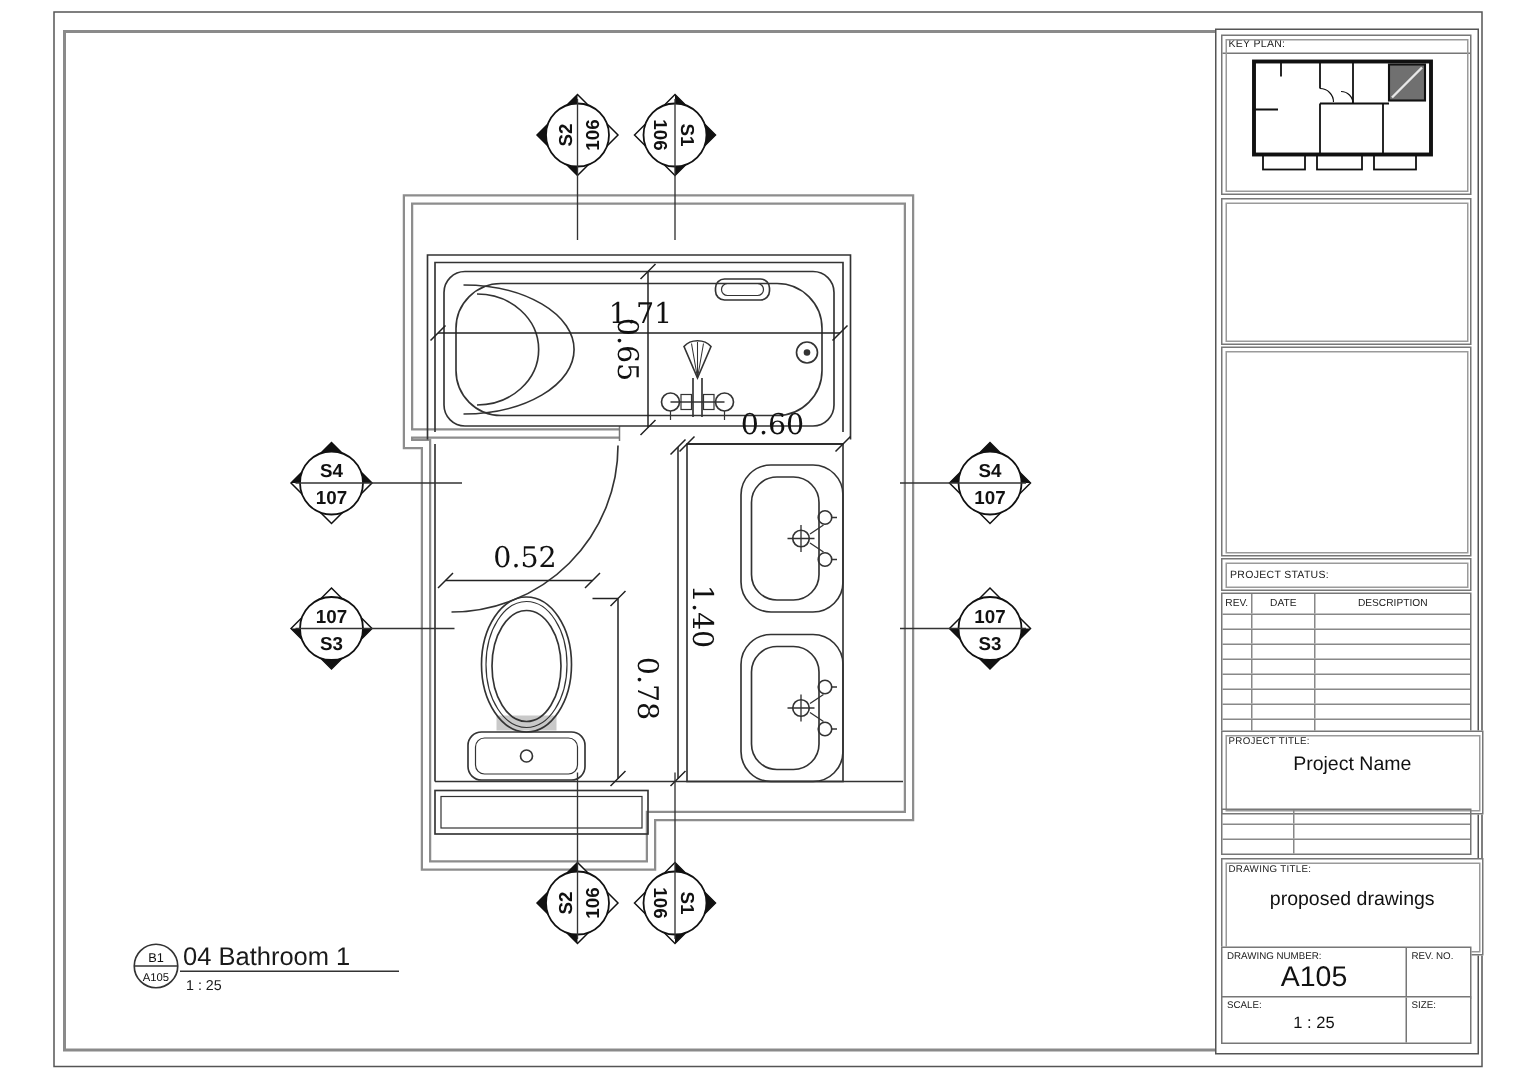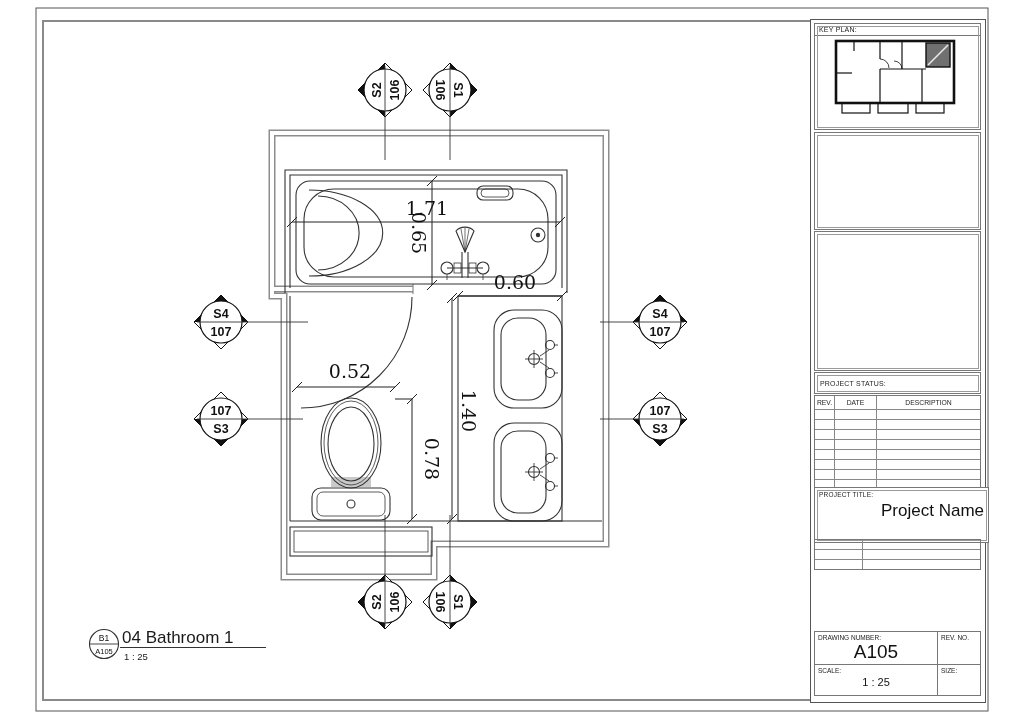--- a/index.html
+++ b/index.html
@@ -9,21 +9,21 @@
   }
   svg.planlayer { position:absolute; left:0; top:0; }
 
   
   .tb-col { position:absolute; left:810px; top:19px; width:174px; height:682px;
             border:1px solid #555; background:#fff; }
   .tb-box { position:absolute; left:3px; width:165px; border:1px solid #777; background:#fff; }
   .tb-box.dbl::after { content:""; position:absolute; inset:1.5px; border:1px solid #9a9a9a; pointer-events:none; }
   .tb-label { font-size:7px; color:#222; letter-spacing:.2px; }
   .tb-pad { padding:3px 4px; }
-  .tb-value-lg { font-size:17px; color:#111; text-align:right; }
+  .tb-value-lg { font-size:13px; color:#111; text-align:center; }
   .kp-head { border-bottom:1px solid #777; padding:2px 4px; }
   .kp-body { display:flex; align-items:center; justify-content:center; height:84px; }
 
   .rt { position:absolute; left:3px; width:165px; border:1px solid #777; }
   .rt-row { display:flex; border-top:1px solid #888; }
   .rt-row:first-child { border-top:none; }
   .rt-c1 { width:19px; border-right:1px solid #888; }
   .rt-c2 { width:41px; border-right:1px solid #888; }
   .rt-c3 { flex:1; }
   .rt-head { height:13px; display:flex; align-items:center; }
@@ -341,20 +341,24 @@
       <div class="mini-row">
           <div class="mini-ca"></div>
           <div class="mini-cb"></div>
         </div>
       <div class="mini-row">
           <div class="mini-ca"></div>
           <div class="mini-cb"></div>
         </div>
     </div>
 
+    <div class="tb-box dbl tb-pad" style="top:552px; height:57px;">
+      <div class="tb-label" style="font-size:6.5px;">DRAWING TITLE:</div>
+      <div class="tb-value-lg" style="margin-top:8px;">proposed drawings</div>
+    </div>
 
     <div class="tb-box" style="top:611px; height:33px;">
       <div class="split">
         <div class="lcell">
           <div class="cell-lab">DRAWING NUMBER:</div>
           <div class="cell-val-big">A105</div>
         </div>
         <div class="rcell">
           <div class="cell-lab">REV. NO.</div>
         </div>

